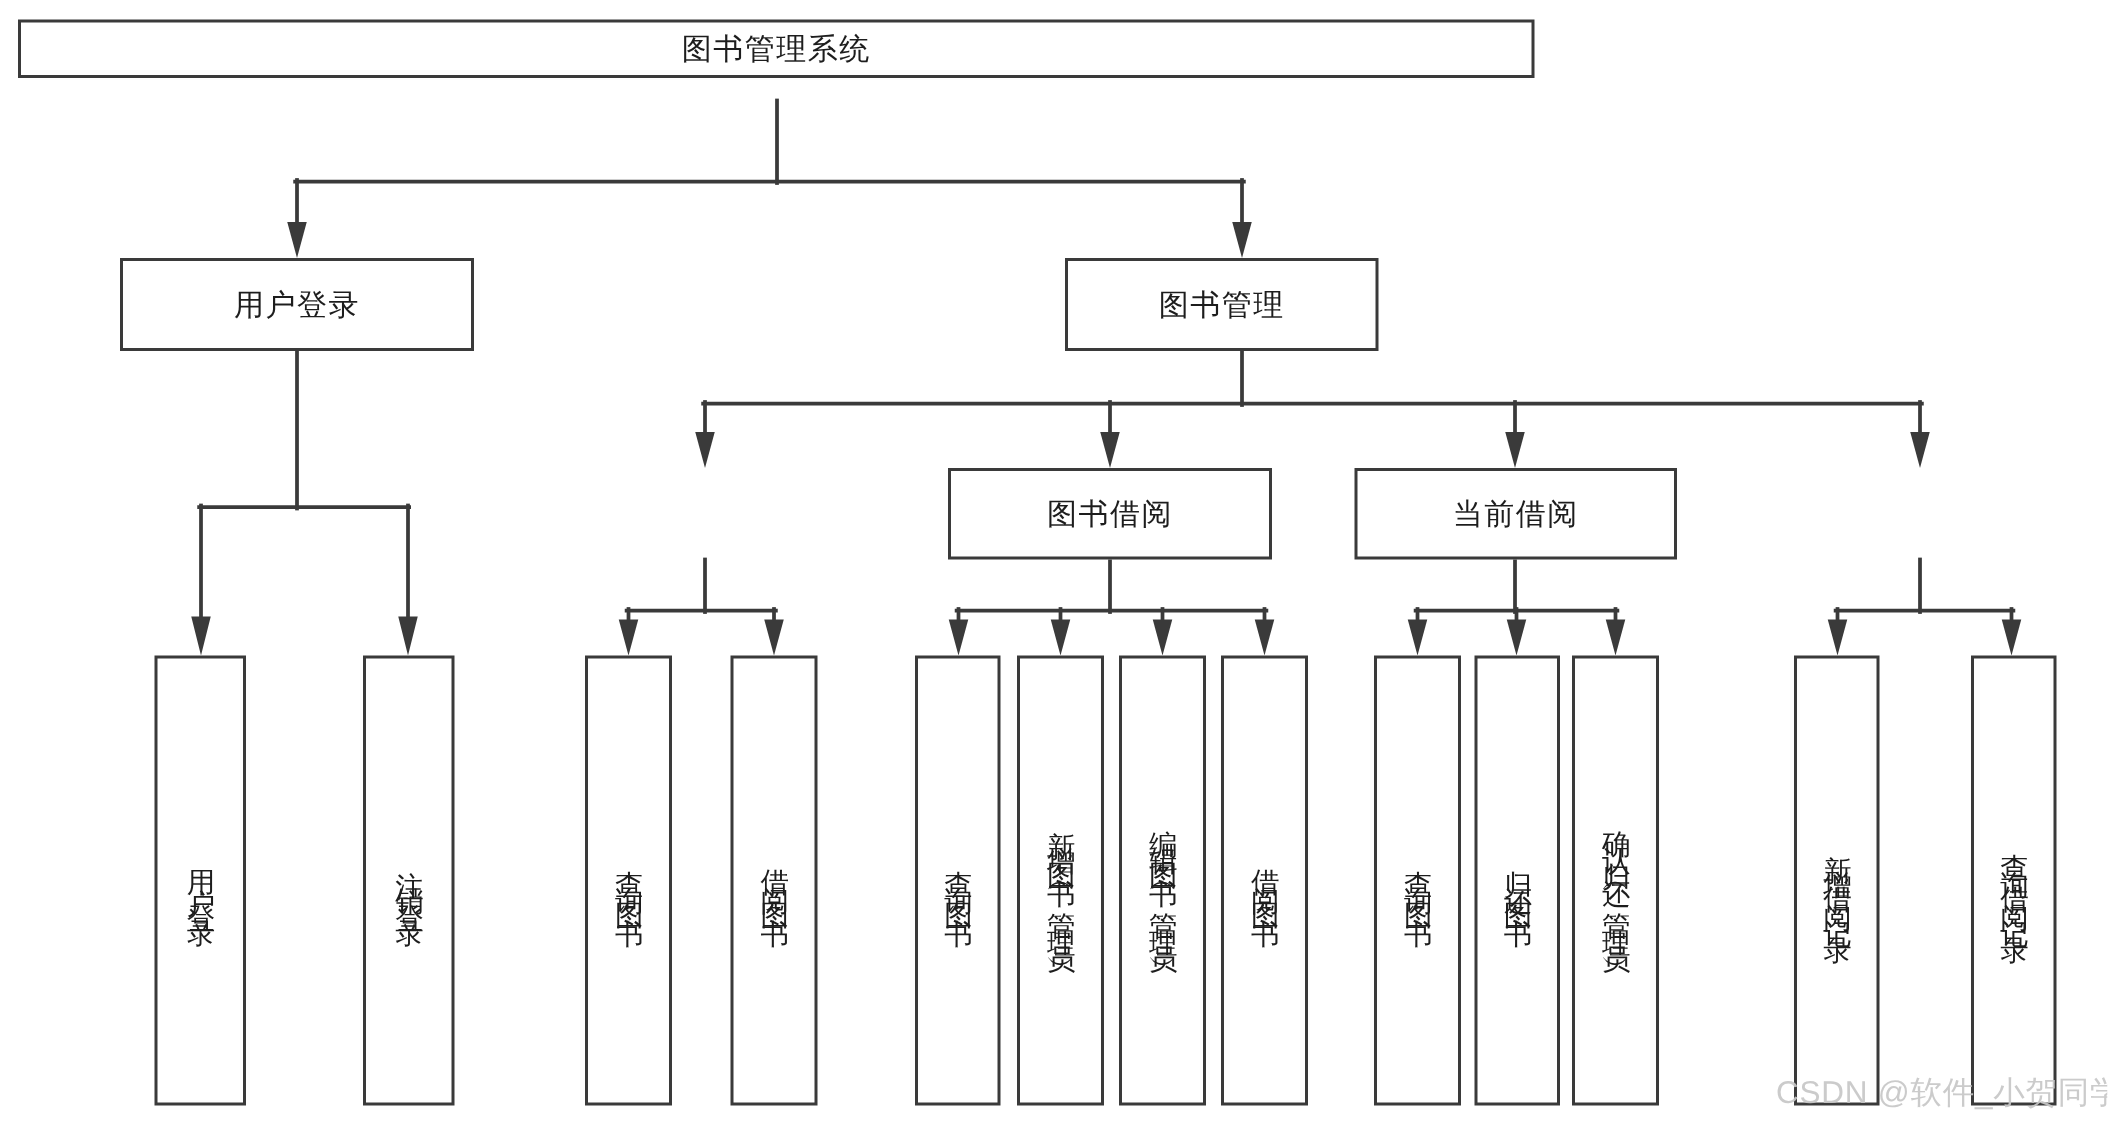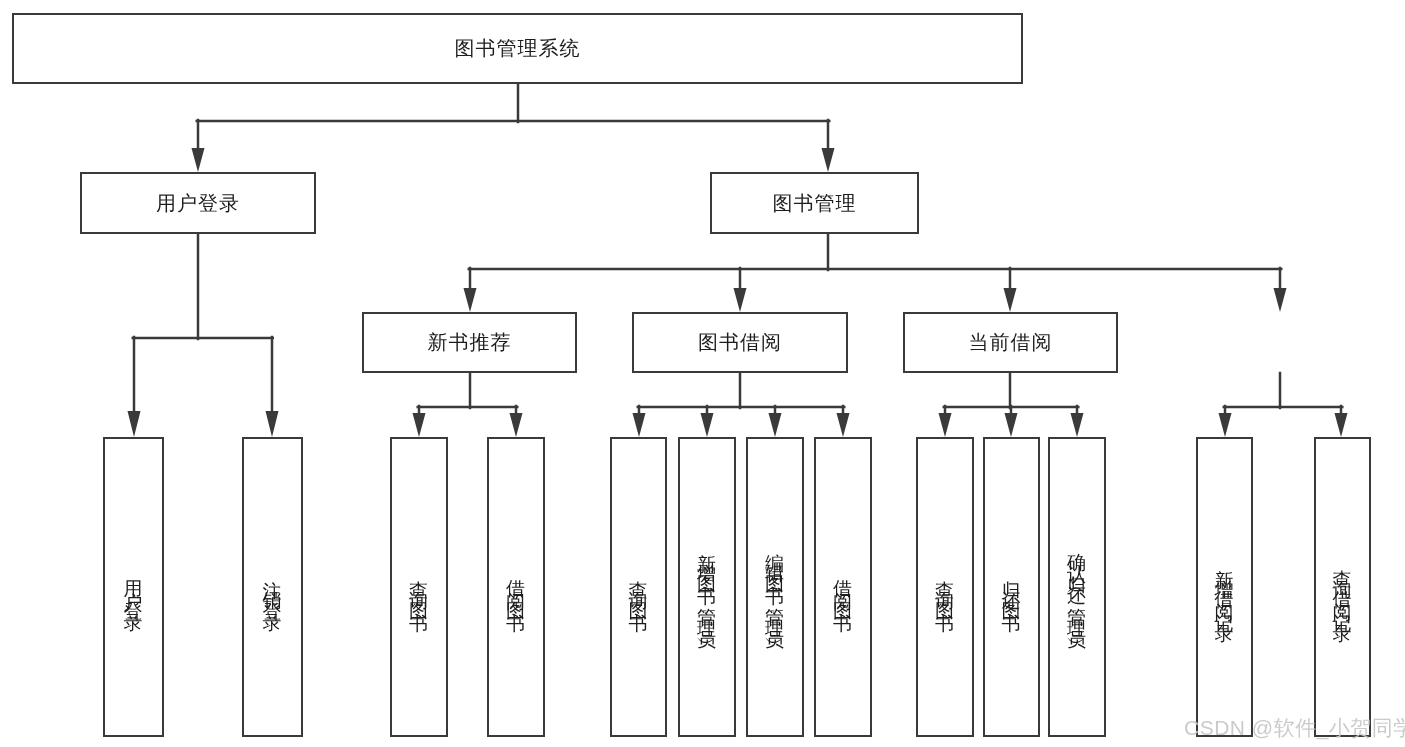--- a/index.html
+++ b/index.html
@@ -108,34 +108,31 @@
     <polygon class="arrowhead" points="1070.5,413 1083.5,413 1077,437"></polygon>
 
     <line class="connector" x1="1280" y1="373" x2="1280" y2="408"></line>
     <line class="connector" x1="1223.75" y1="407" x2="1342.25" y2="407"></line>
     <line class="connector" x1="1225" y1="406" x2="1225" y2="415"></line>
     <polygon class="arrowhead" points="1218.5,413 1231.5,413 1225,437"></polygon>
     <line class="connector" x1="1341" y1="406" x2="1341" y2="415"></line>
     <polygon class="arrowhead" points="1334.5,413 1347.5,413 1341,437"></polygon>
   </svg>
 
-  <div class="box hbox" style="left:12px; top:13px; width:1011px; height:71px;">
+  <div class="box hbox" style="left:12px; top:13px; width:1011px; height:39px;">
     <span>图书管理系统</span>
   </div>
 
   <div class="box hbox" style="left:80px; top:172px; width:236px; height:62px;">
     <span>用户登录</span>
   </div>
   <div class="box hbox" style="left:710px; top:172px; width:209px; height:62px;">
     <span>图书管理</span>
   </div>
 
-  <div class="box hbox" style="left:362px; top:312px; width:215px; height:61px;">
-    <span>新书推荐</span>
-  </div>
   <div class="box hbox" style="left:903px; top:312px; width:215px; height:61px;">
     <span>当前借阅</span>
   </div>
   <div class="box hbox" style="left:632px; top:312px; width:216px; height:61px;">
     <span>图书借阅</span>
   </div>
 
   <div class="box vbox" style="left:103px; width:61px;">
     <span>用户登录</span>
   </div>

